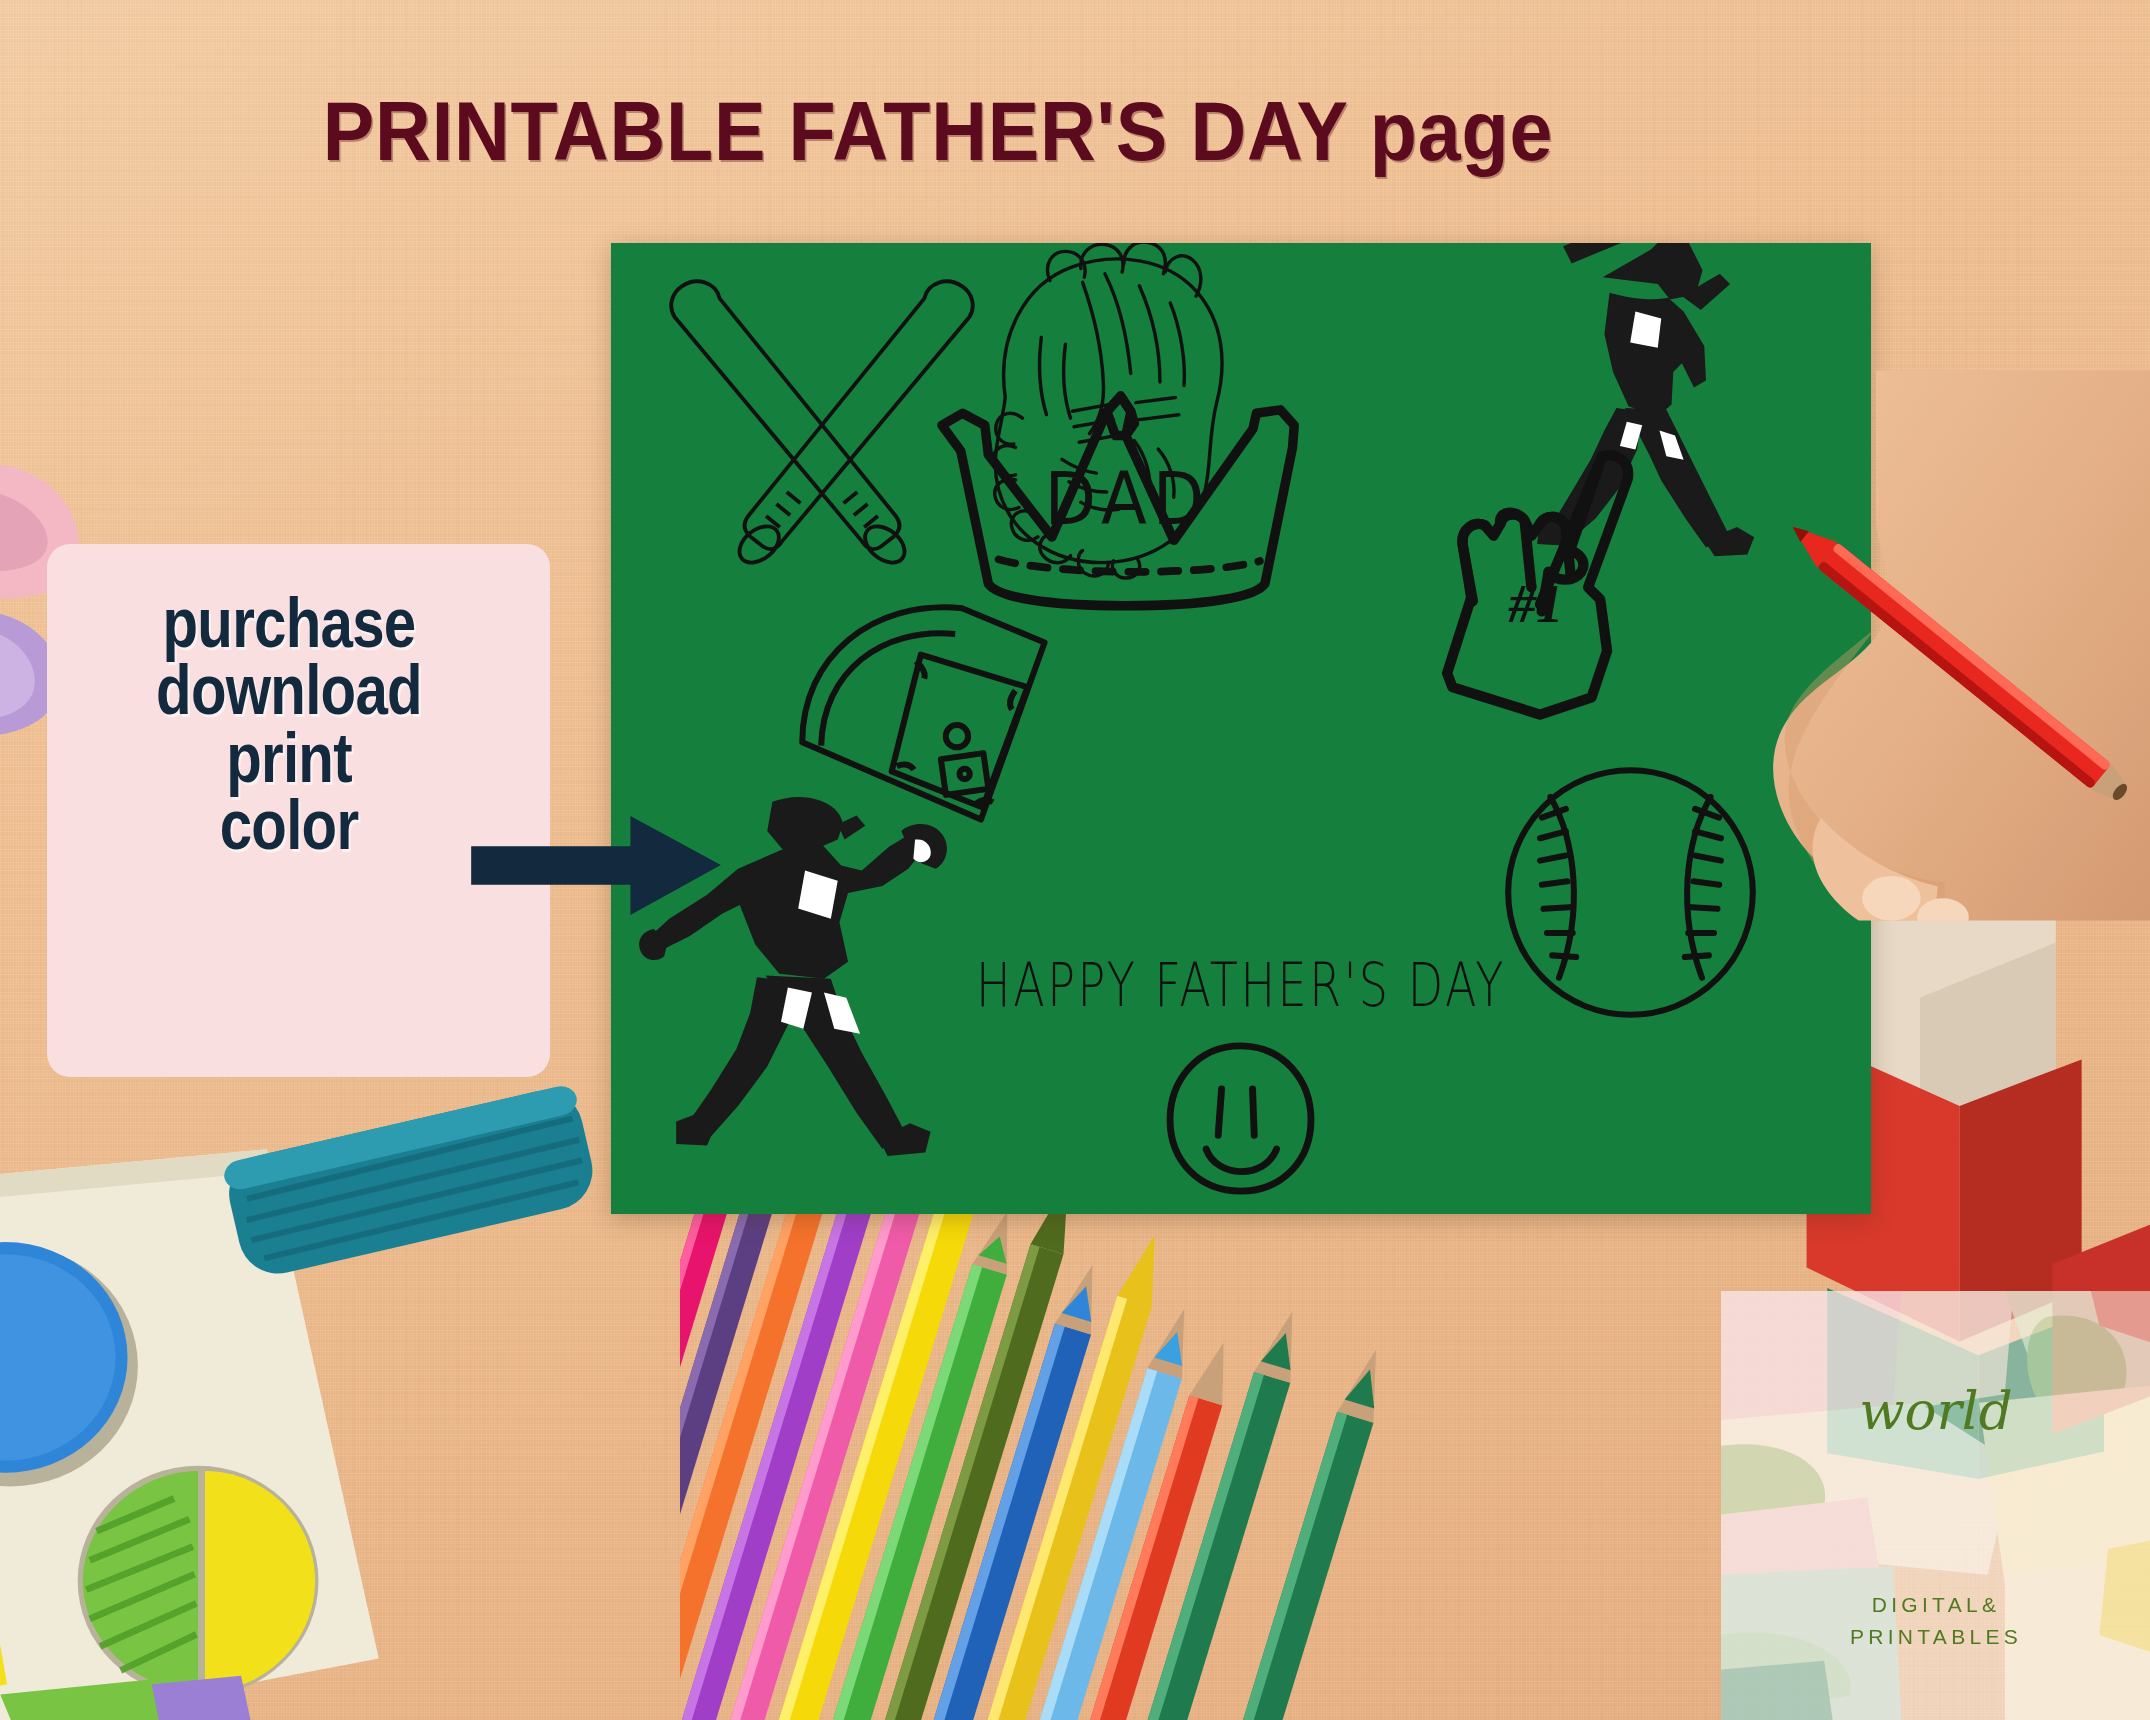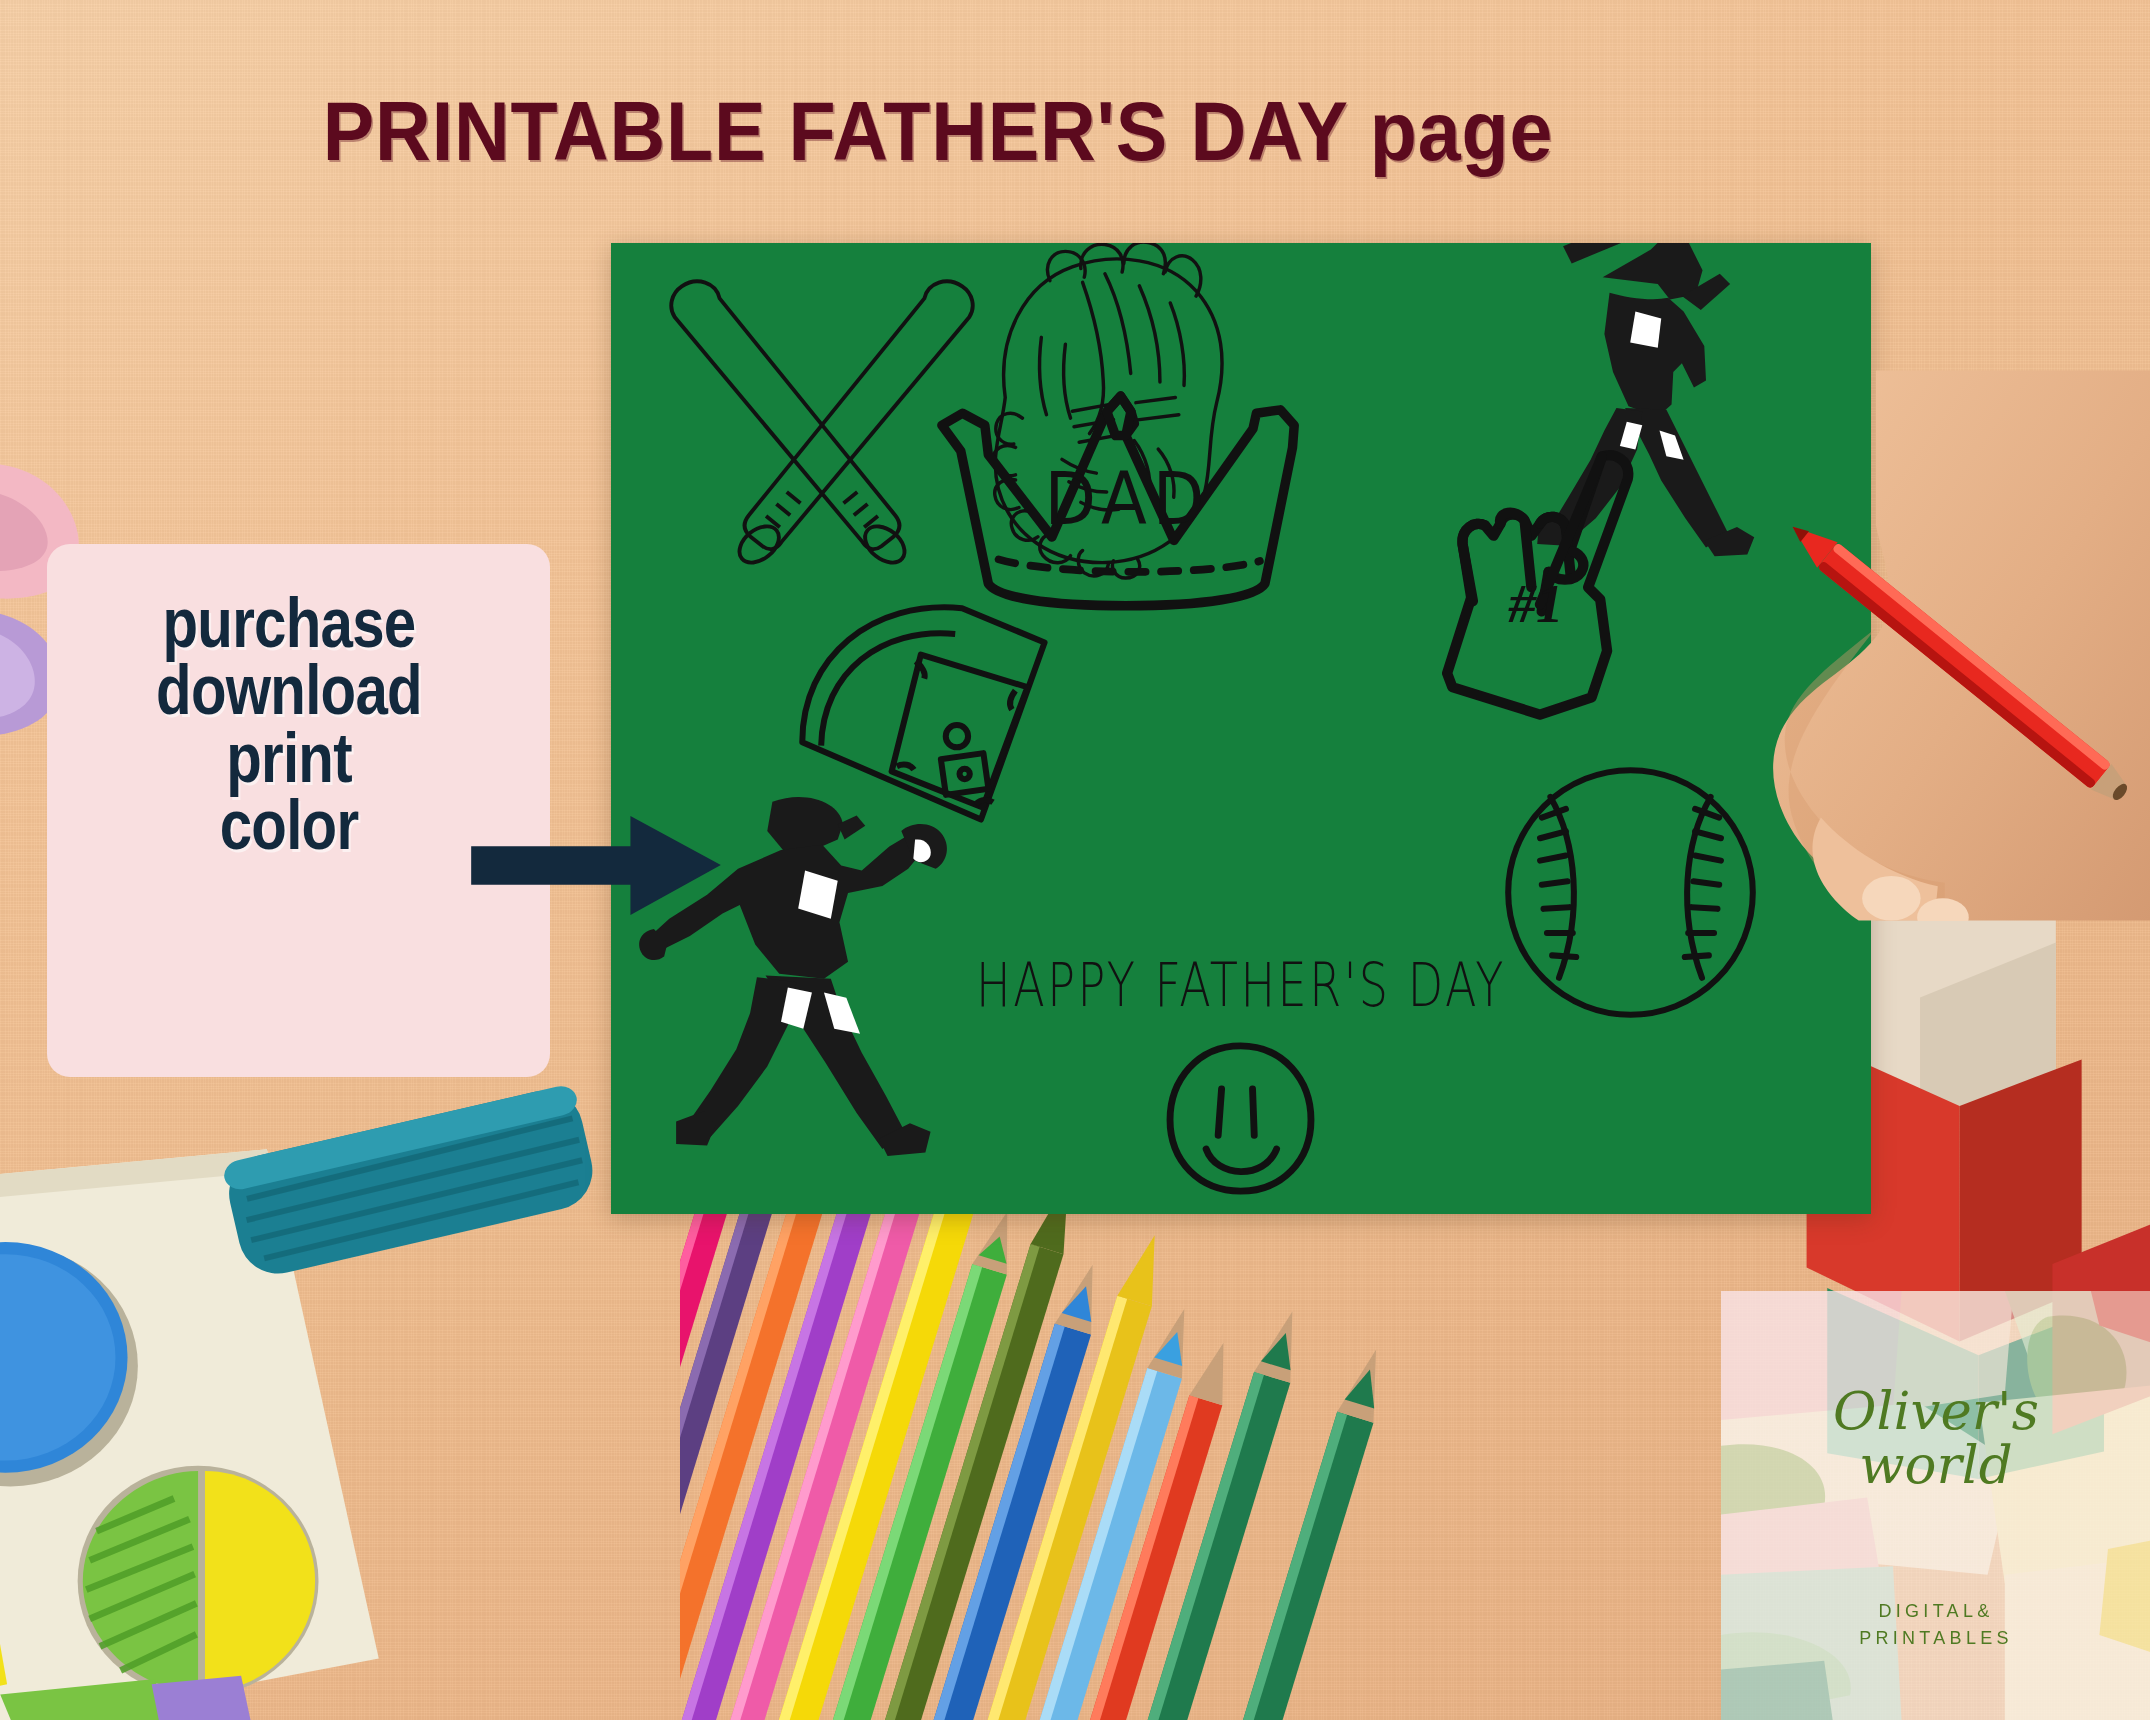--- a/index.html
+++ b/index.html
@@ -125,21 +125,21 @@
   #wm .txt {
     position:absolute; left:0; right:0; top:93px; text-align:center;
     color:#4f7a22; z-index:3;
   }
   #wm .txt .big {
     display:block; font-size:53px; line-height:1.02;
     font-family:"DejaVu Serif", serif; font-style:italic;
   }
   #wm .sub {
     position:absolute; left:0; right:0; bottom:69px; text-align:center;
-    color:#4f7a22; font-size:18px; letter-spacing:4.3px; line-height:1.5; z-index:3;
+    color:#4f7a22; font-size:21px; letter-spacing:4.3px; line-height:1.5; z-index:3;
     font-family:"Liberation Sans", sans-serif;
   }
   #wm .sub span{display:block;}
 </style>
 </head>
 <body>
 
 <div id="desk"></div>
 
 <svg id="blobs-left" viewBox="0 0 200 330">
@@ -494,21 +494,20 @@
       <path d="M0 330 L200 320 L210 500 L0 500 Z" fill="#a9dcd0"></path>
       <path d="M0 400 C80 386 160 420 150 470 L0 500Z" fill="#8fd3a8"></path>
       <path d="M0 440 L120 430 L130 500 L0 500 Z" fill="#1f8f73"></path>
       <path d="M330 330 L500 310 L500 500 L330 500 Z" fill="#f8f1d4"></path>
       <path d="M430 0 L500 0 L500 60 L440 40 Z" fill="#d4533a"></path>
       <path d="M450 300 L500 290 L500 420 L440 400 Z" fill="#f2d832"></path>
     </g>
   </svg>
   <div class="veil"></div>
   <div class="txt">
-    <span class="big">Oliver's</span>
     <span class="big">world</span>
   </div>
   <div class="sub">
     <span>DIGITAL&amp;</span>
     <span>PRINTABLES</span>
   </div>
 </div>
 
 
 </body></html>

